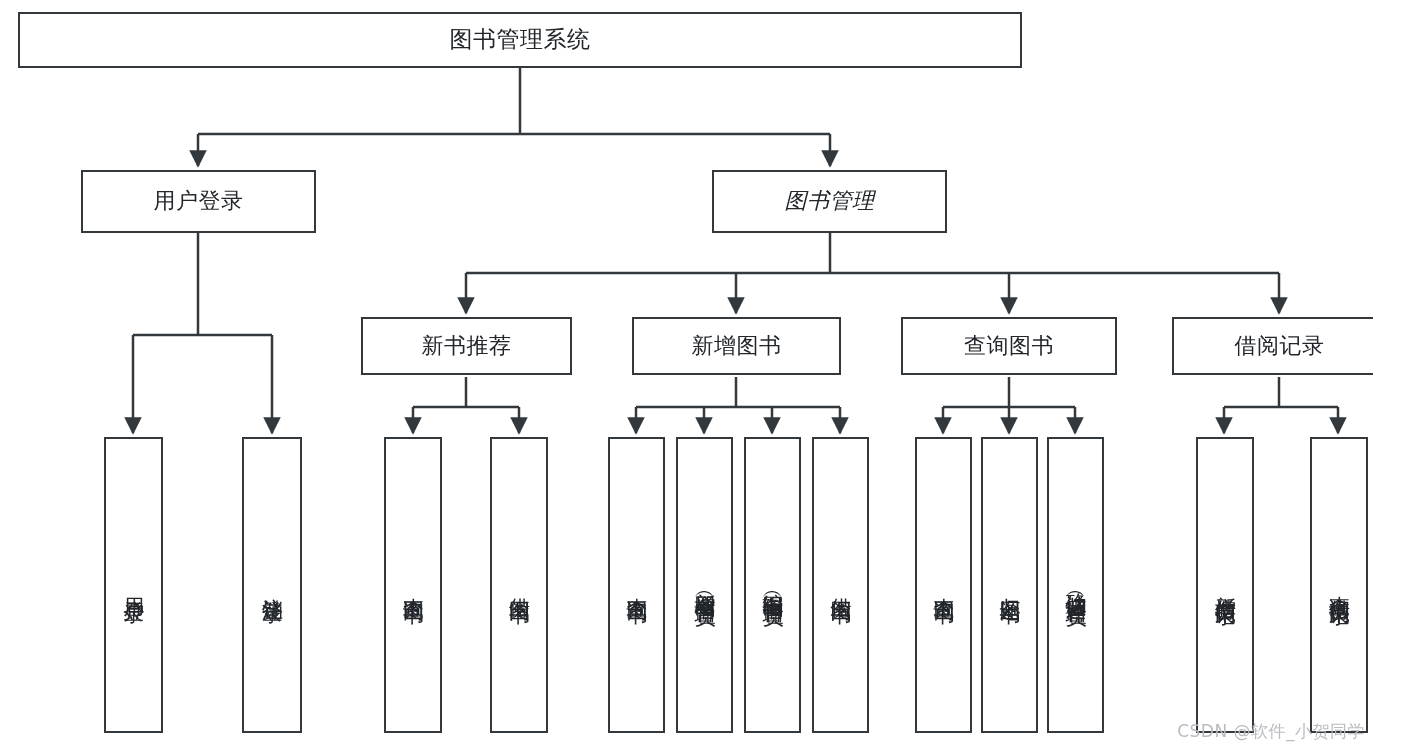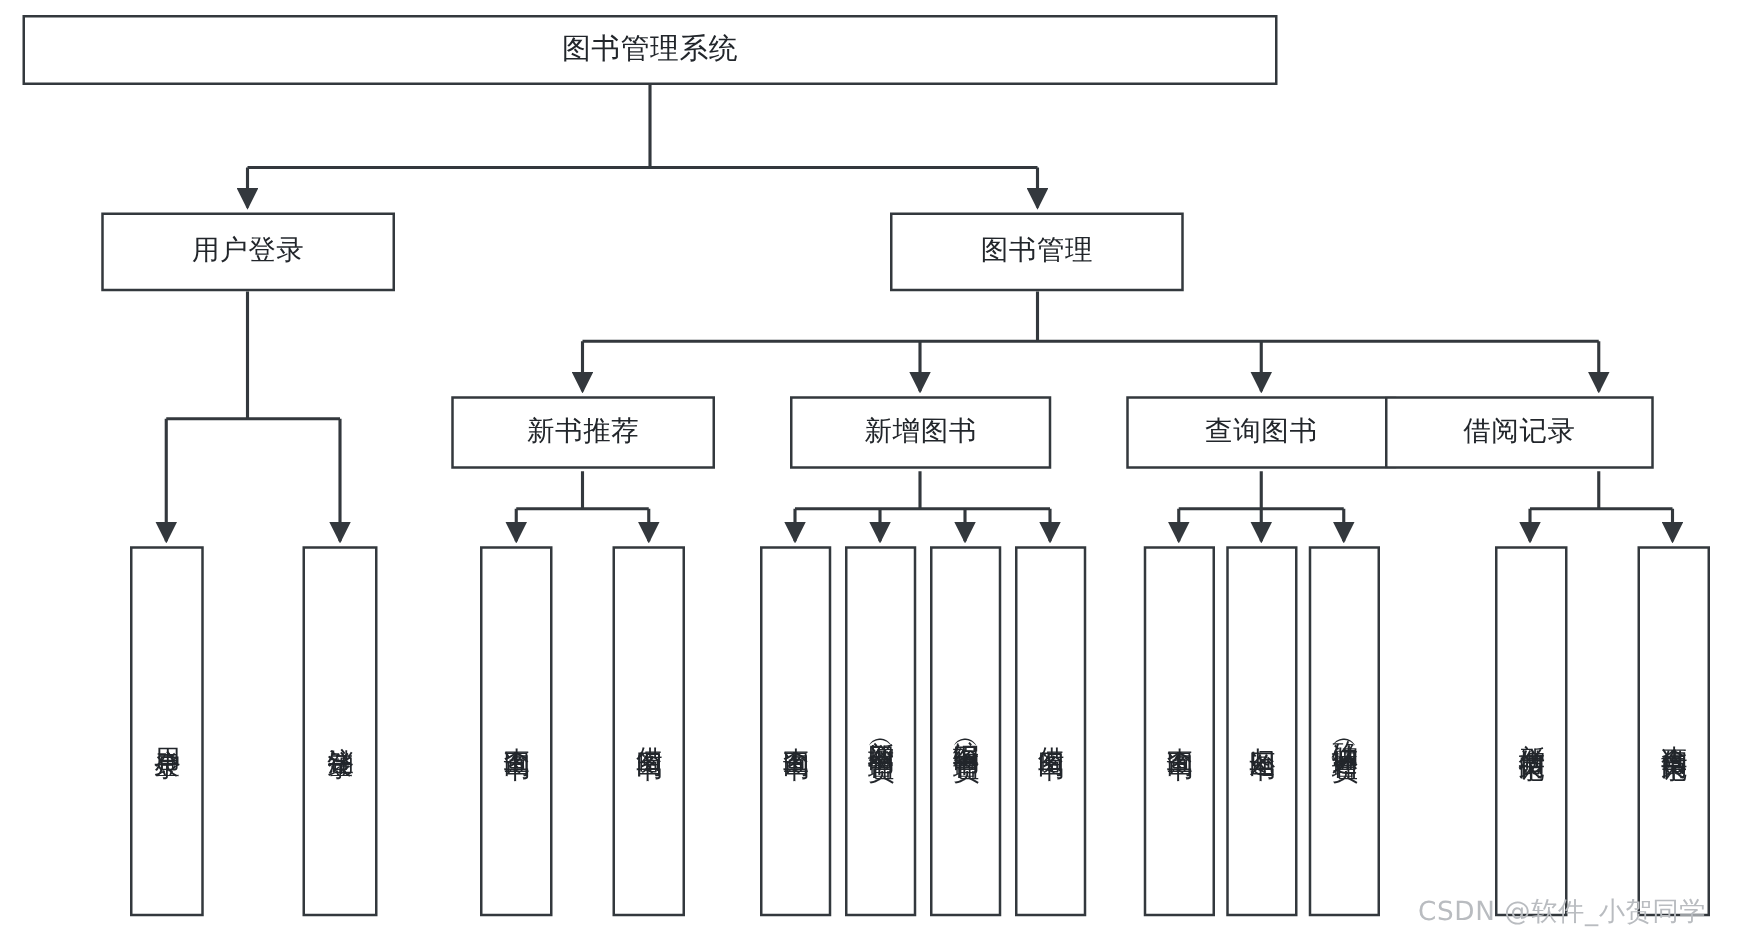--- a/index.html
+++ b/index.html
@@ -60,21 +60,21 @@
   .node-v .vlabel {
     writing-mode: vertical-rl;
     text-orientation: upright;
     display: block;
     text-align: center;
   }
   .watermark {
     position: absolute;
     right: 8px;
     bottom: 4px;
-    font-size: 21px;
+    font-size: 17px;
     color: #b9bcc0;
     letter-spacing: 0.5px;
     white-space: nowrap;
     user-select: none;
   }
 </style>
 </head>
 <body>
 
 <div id="diagram-root">
@@ -130,37 +130,37 @@
   </svg>
 
   <div class="node node-h node-root" style="left:18px; top:12px; width:1004px; height:56px;">
     <span>图书管理系统</span>
   </div>
 
   <div class="node node-h" style="left:81px; top:170px; width:235px; height:63px;">
     <span>用户登录</span>
   </div>
 
-  <div class="node node-h" style="left:712px; top:170px; width:235px; height:63px;">
+  <div class="node node-h" style="left:712px; top:170px; width:235px; height:63px;font-style:italic;">
     <span>图书管理</span>
   </div>
 
   <div class="node node-h" style="left:361px; top:317px; width:211px; height:58px;">
     <span>新书推荐</span>
   </div>
 
   <div class="node node-h" style="left:632px; top:317px; width:209px; height:58px;">
     <span>新增图书</span>
   </div>
 
   <div class="node node-h" style="left:901px; top:317px; width:216px; height:58px;">
     <span>查询图书</span>
   </div>
 
-  <div class="node node-h" style="left:1108px; top:317px; width:215px; height:58px;">
+  <div class="node node-h" style="left:1172px; top:317px; width:215px; height:58px;">
     <span>借阅记录</span>
   </div>
 
   <div class="node node-v" style="left:104px; top:437px; width:59px; height:296px;">
     <span class="vlabel">用户登录</span>
   </div>
 
   <div class="node node-v" style="left:242px; top:437px; width:60px; height:296px;">
     <span class="vlabel">注销登录</span>
   </div>

